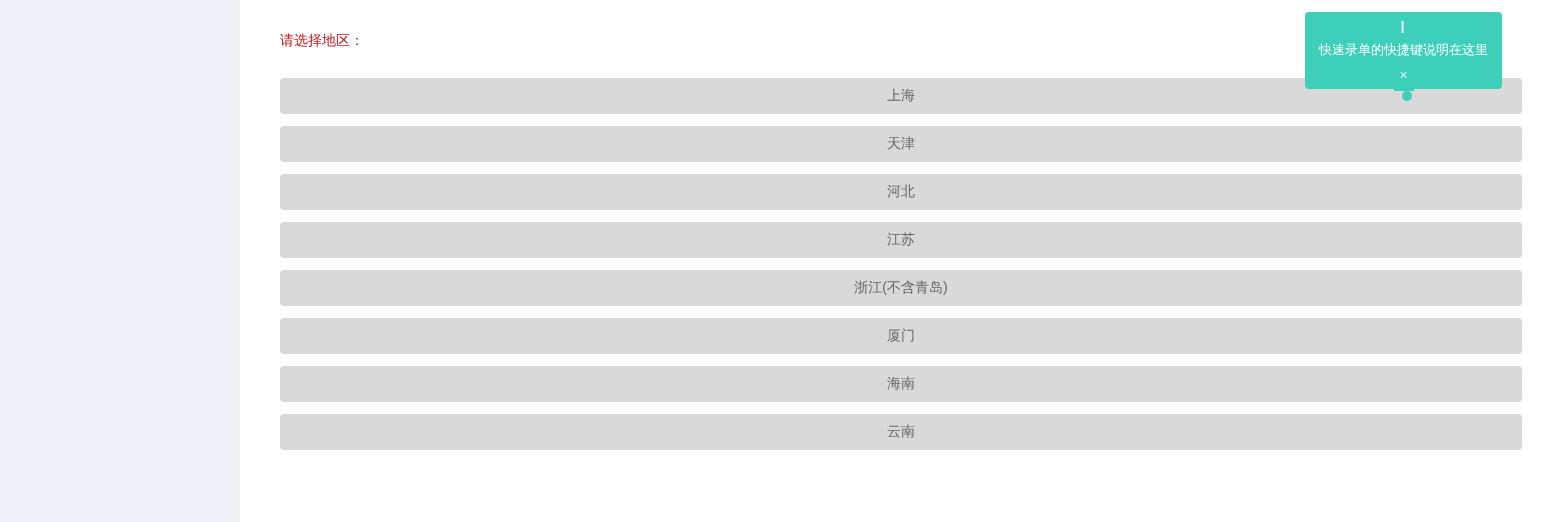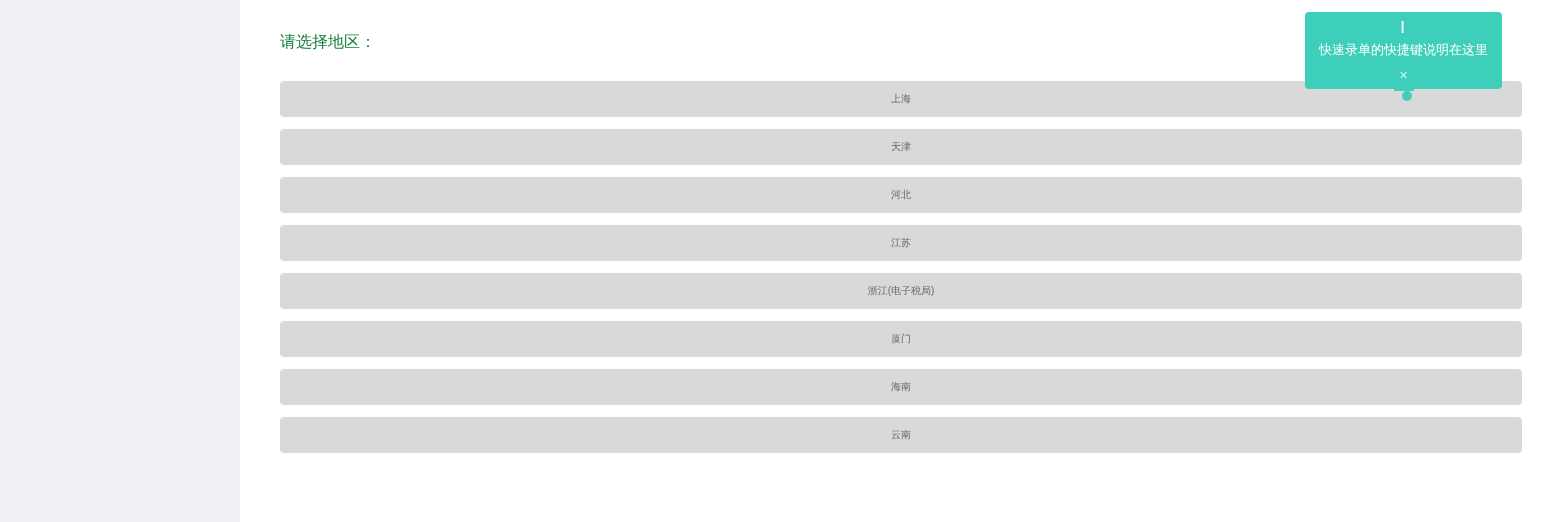--- a/index.html
+++ b/index.html
@@ -31,41 +31,41 @@
       position: absolute;
       left: 240px;
       top: 0;
       right: 0;
       bottom: 0;
       background: #ffffff;
       padding: 32px 40px;
     }
 
     .page-title {
-      font-size: 16px;
-      color: #15803d;
+      font-size: 14px;
+      color: #b91c1c;
       margin-bottom: 28px;
       font-weight: normal;
     }
 
     .region-grid {
       display: flex;
       flex-wrap: wrap;
       gap: 12px;
     }
 
     .region-btn {
       display: inline-flex;
       align-items: center;
       justify-content: center;
       padding: 8px 20px;
       background: #d9d9d9;
       border: none;
       border-radius: 4px;
-      font-size: 10px;
+      font-size: 14px;
       color: #666;
       cursor: pointer;
       min-width: 90px;
       height: 36px;
       white-space: nowrap;
     }
 
     .tooltip-container {
       position: absolute;
       top: 12px;
@@ -120,21 +120,21 @@
 
 <div class="main-content">
   <div class="page-title">请选择地区：</div>
 
   <div class="region-grid">
 
   <button class="region-btn">上海</button>
       <button class="region-btn">天津</button>
       <button class="region-btn">河北</button>
       <button class="region-btn">江苏</button>
-      <button class="region-btn">浙江(电子税局)</button>
+      <button class="region-btn">浙江(不含青岛)</button>
       <button class="region-btn">厦门</button>
       <button class="region-btn">海南</button>
       <button class="region-btn">云南</button>
     </div>
 </div>
 
 <div class="tooltip-container">
   <div class="tooltip-bubble">
     <span>快速录单的快捷键说明在这里</span>
     <span class="tooltip-close">×</span>

